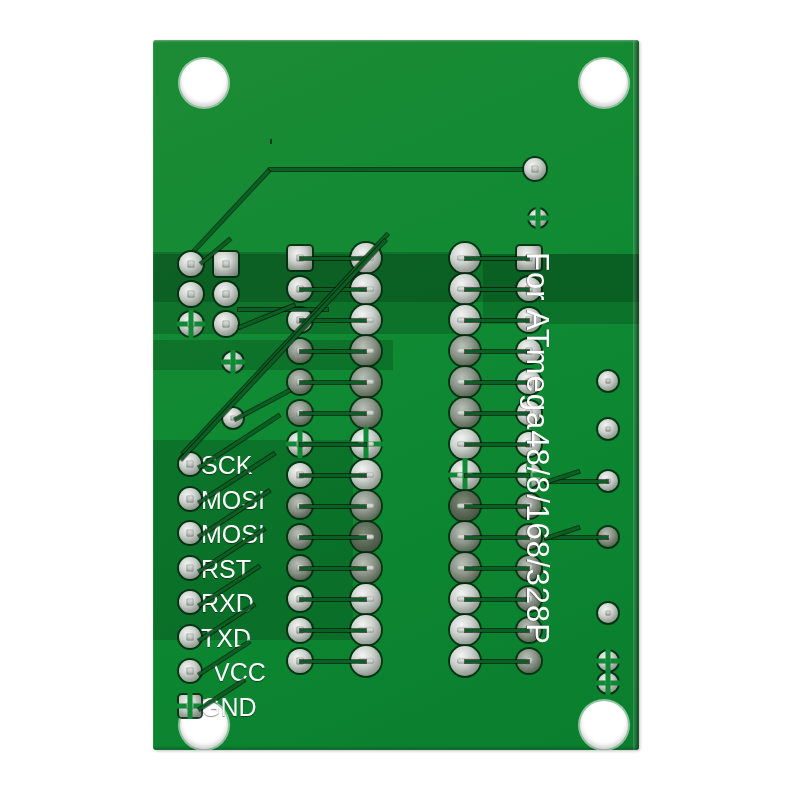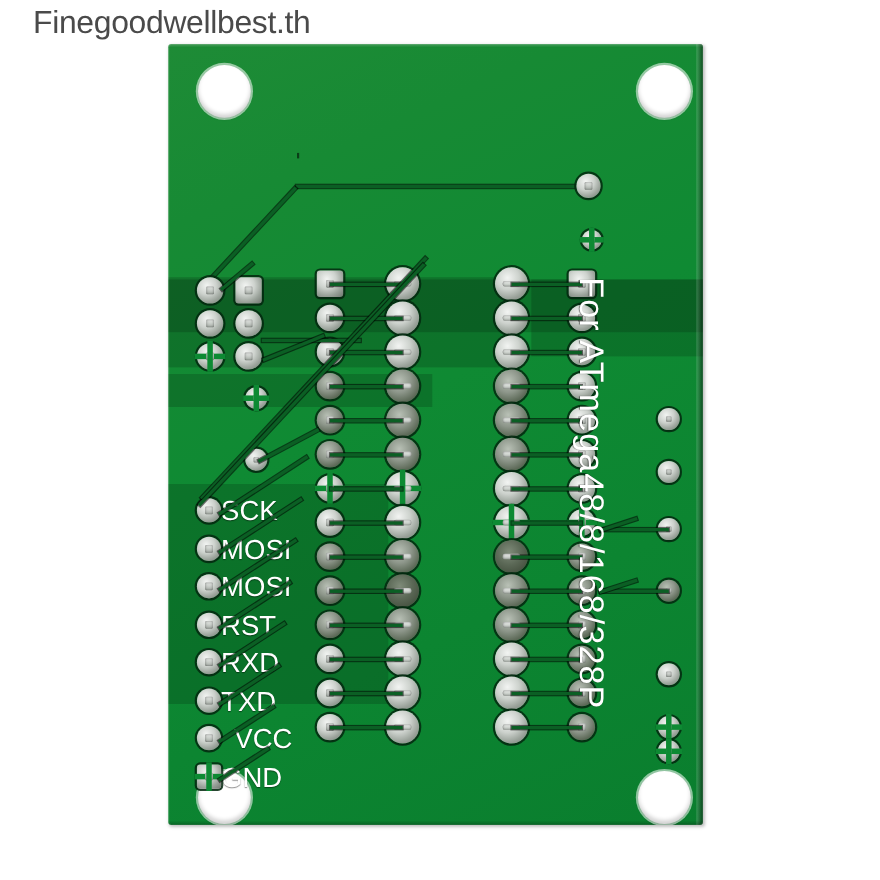--- a/index.html
+++ b/index.html
@@ -450,15 +450,14 @@
         <div class="trace diag" style="left:46px;top:598.5px;width:66px;transform:rotate(-33deg);"></div>
         <div class="trace diag" style="left:46px;top:633px;width:60px;transform:rotate(-33deg);"></div>
         <div class="trace diag" style="left:46px;top:667.5px;width:54px;transform:rotate(-33deg);"></div>
         <div class="trace diag" style="left:30px;top:412px;width:300px;transform:rotate(-47deg);"></div>
         <div class="trace diag" style="left:28px;top:418px;width:300px;transform:rotate(-47deg);"></div>
       </div>
 
     <div class="silk" id="boardtext">For ATmega48/8/168/328P</div>
   </div>
 
-  <div id="watermark">Finegoodwellbest.th</div>
 
 </div>
 
 </body></html>

